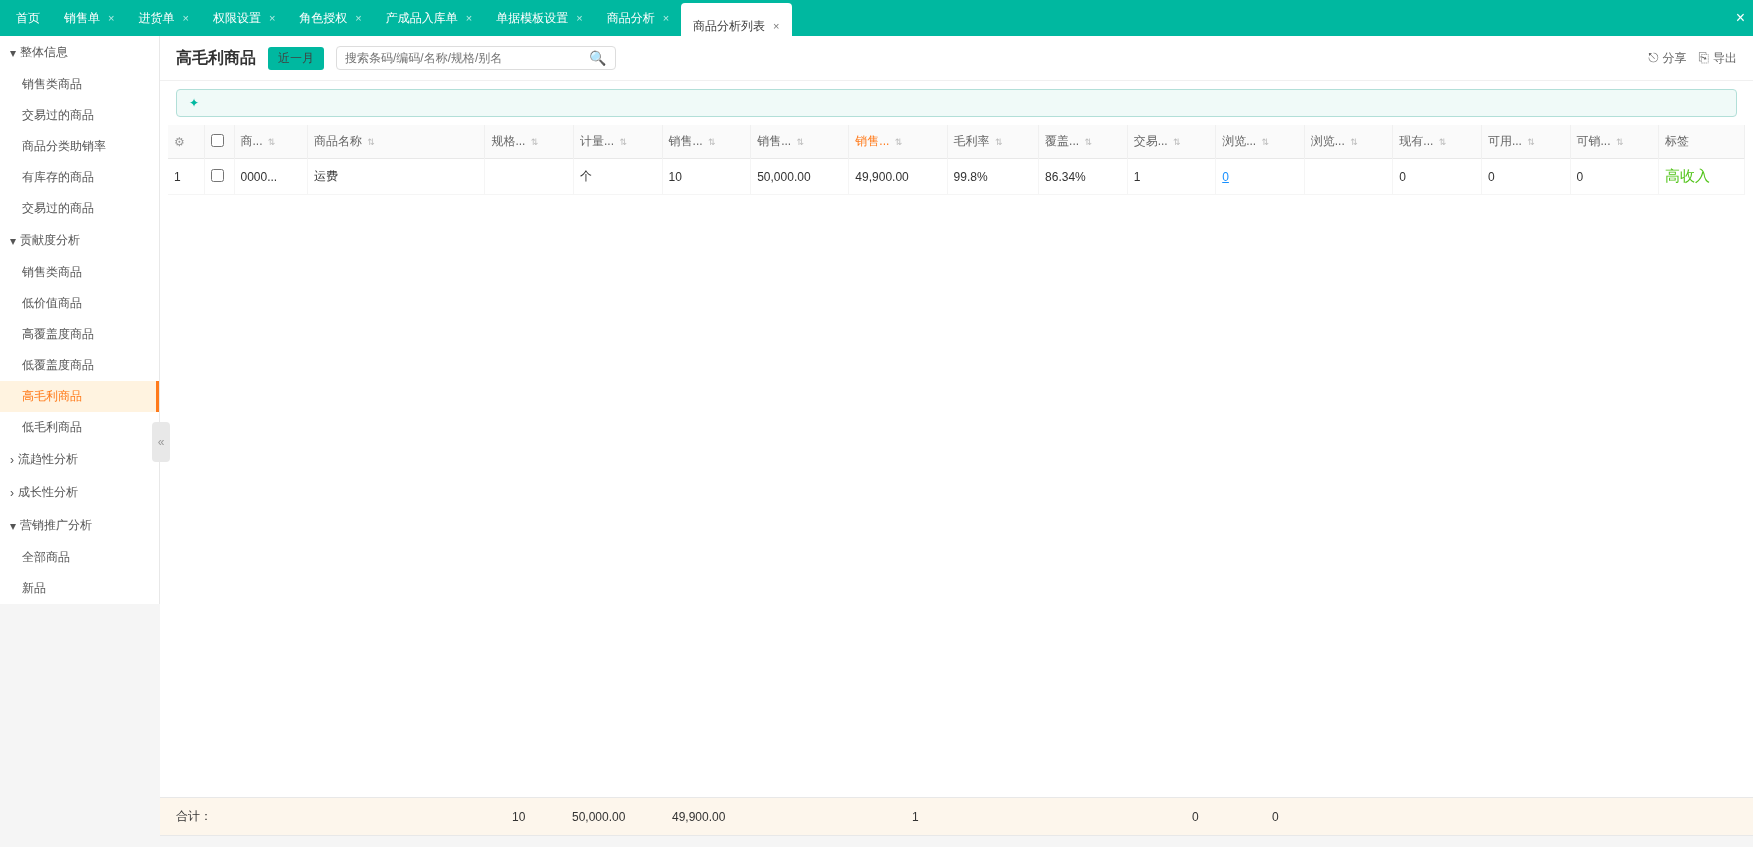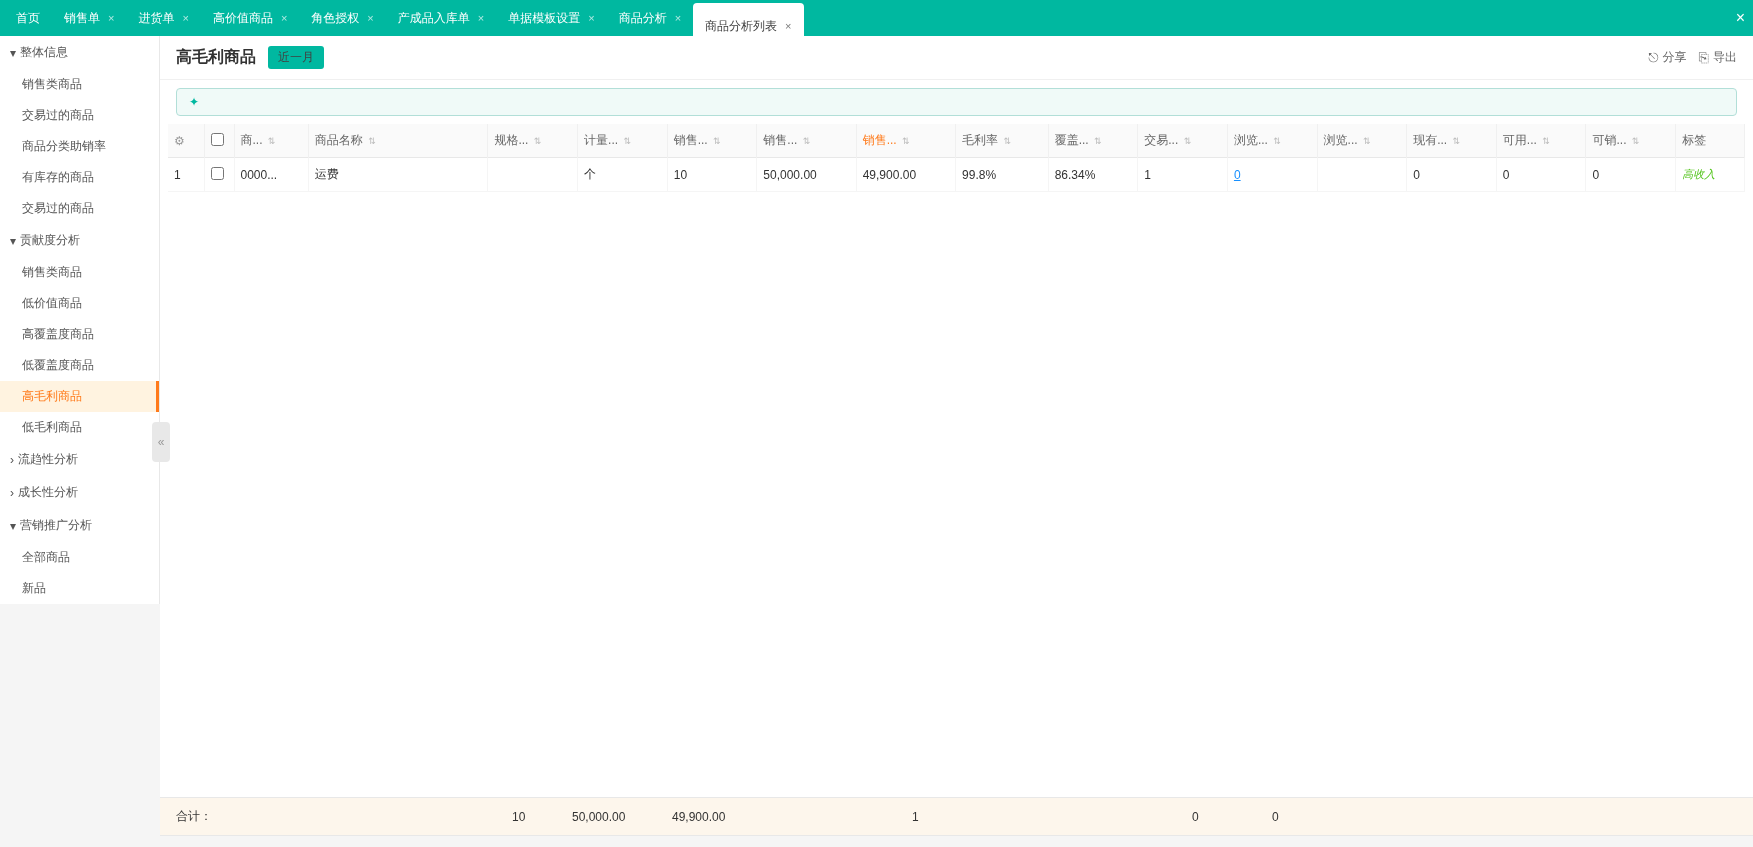--- a/index.html
+++ b/index.html
@@ -216,22 +216,21 @@
     }
     tbody td {
       padding: 8px 6px;
       color: #333;
       font-size: 12px;
       border-right: 1px solid #f5f5f5;
       white-space: nowrap;
     }
     .tag-high-income {
       color: #52c41a;
-      font-size: 11px;
-      font-style: italic;
+      font-size: 15px;
     }
     .td-link {
       color: #1890ff;
       text-decoration: underline;
       cursor: pointer;
     }
 
     
     .footer-row {
       background: #fdf6ec;
@@ -281,21 +280,21 @@
   </div>
   <div class="nav-tab">
     <span>销售单</span>
     <span class="close-x">×</span>
   </div>
   <div class="nav-tab">
     <span>进货单</span>
     <span class="close-x">×</span>
   </div>
   <div class="nav-tab">
-    <span>高价值商品</span>
+    <span>权限设置</span>
     <span class="close-x">×</span>
   </div>
   <div class="nav-tab">
     <span>角色授权</span>
     <span class="close-x">×</span>
   </div>
   <div class="nav-tab">
     <span>产成品入库单</span>
     <span class="close-x">×</span>
   </div>
@@ -387,20 +386,24 @@
     <div class="collapse-btn">
       <span>«</span>
     </div>
   </div>
 
   <div class="content-area">
 
     <div class="content-header">
       <span class="content-title">高毛利商品</span>
       <button class="period-btn">近一月</button>
+      <div class="search-box">
+        <input type="text" placeholder="搜索条码/编码/名称/规格/别名" style="">
+        <span style="color:#999; font-size:14px;">🔍</span>
+      </div>
       <div class="header-actions">
         <div class="action-btn">
           <span style="font-size:13px;">⎋</span>
           <span>分享</span>
         </div>
         <div class="action-btn">
           <span style="font-size:13px;">⎘</span>
           <span>导出</span>
         </div>
       </div>

